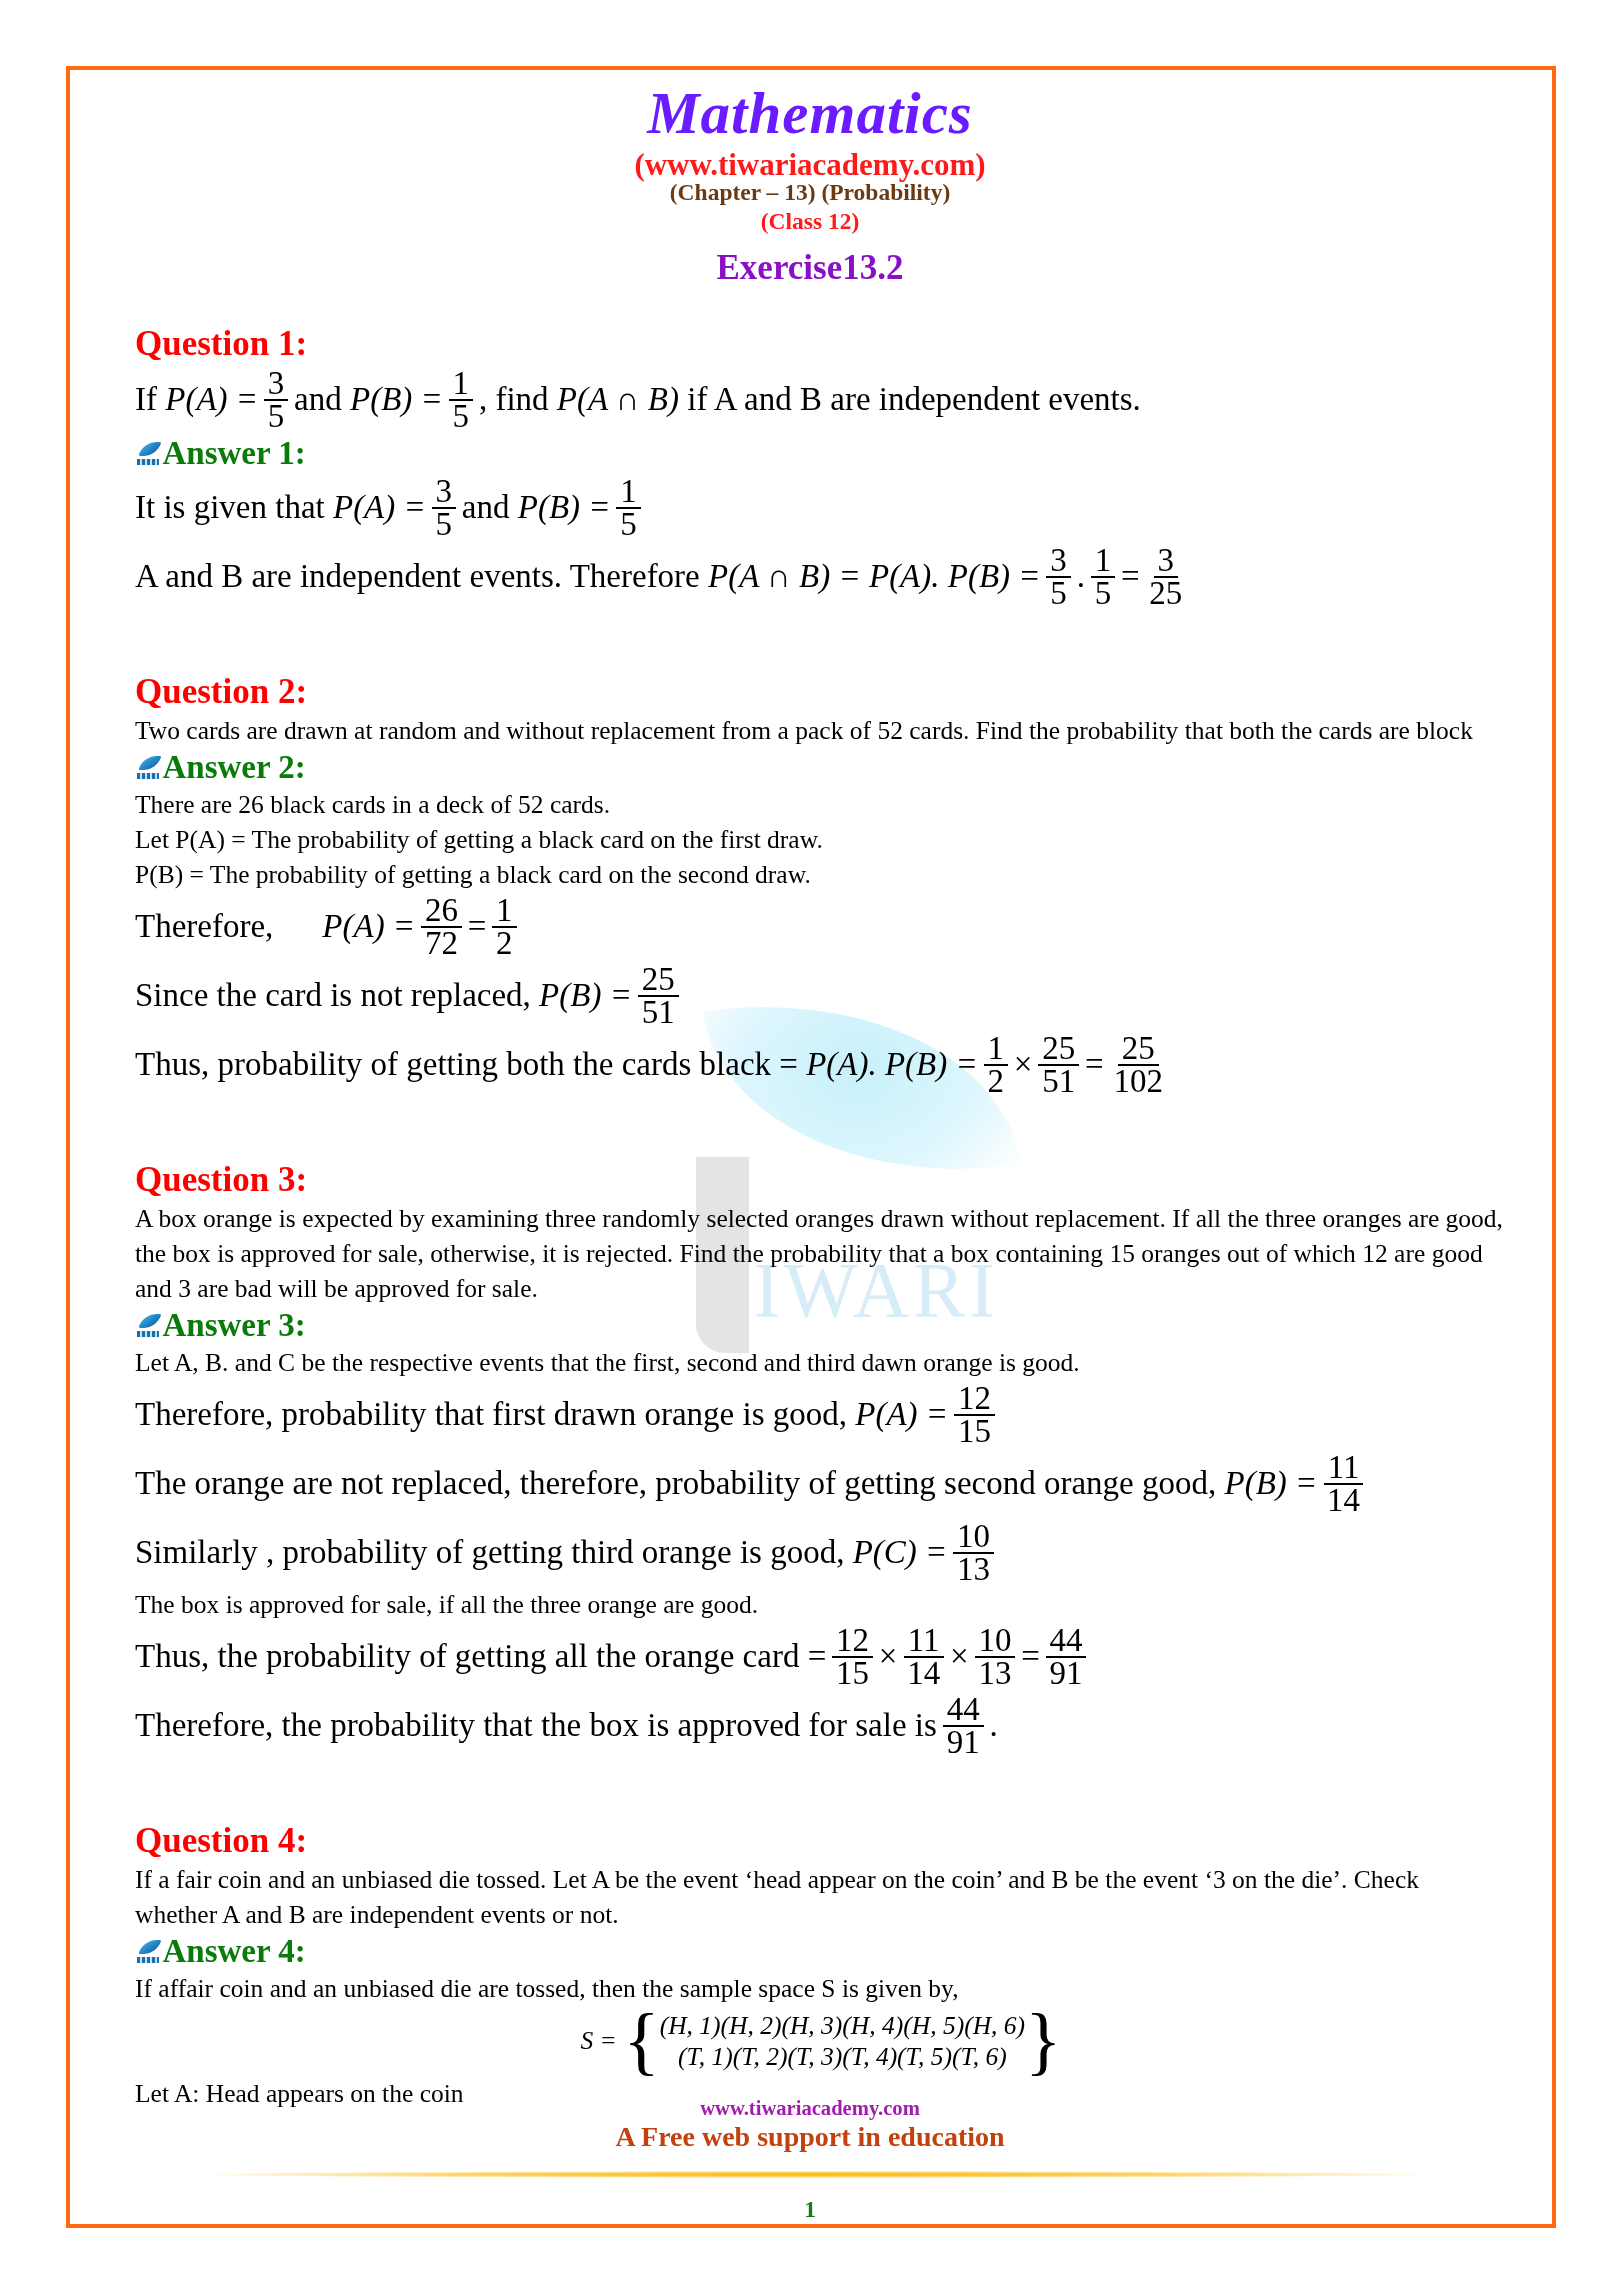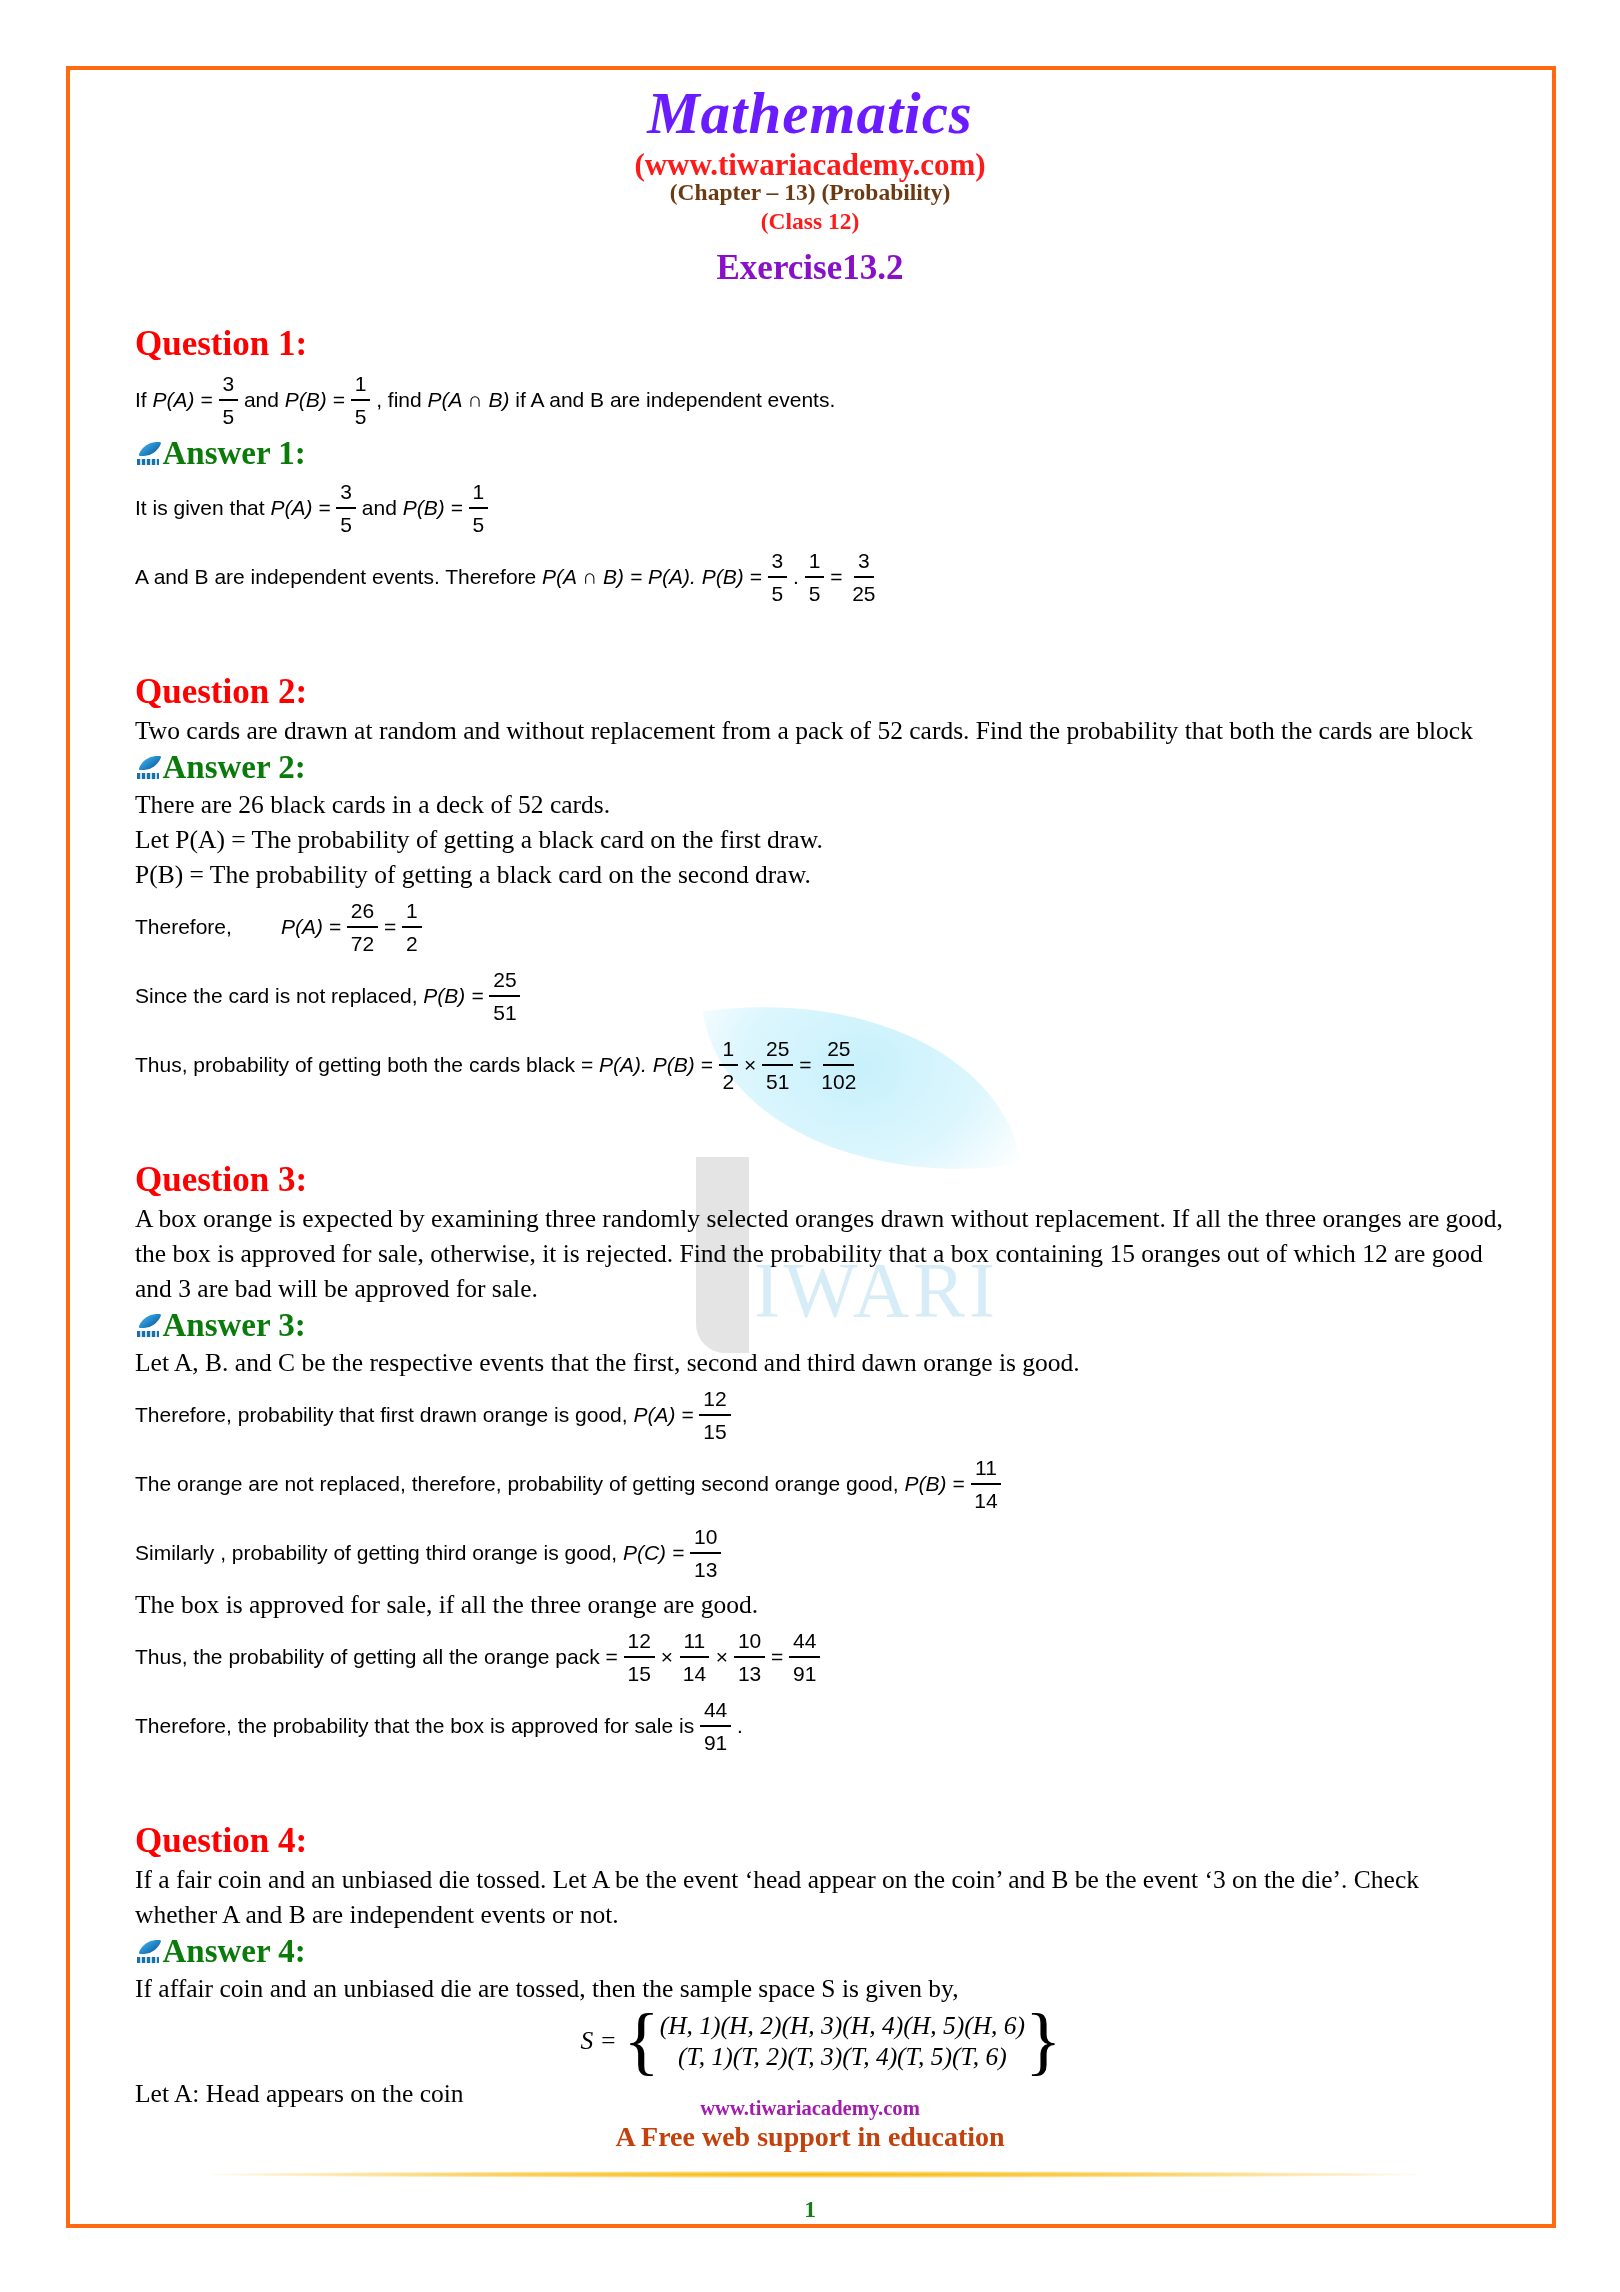--- a/index.html
+++ b/index.html
@@ -13,21 +13,21 @@
   .site { font-family: "Liberation Serif", serif; font-weight: bold; font-size: 31px; color: #ff1a1a; line-height: 27.4px; margin-top: 2px; }
   .chapter { font-family: "Liberation Serif", serif; font-weight: bold; font-size: 23.5px; color: #6b3a12; line-height: 29px; }
   .cls { font-family: "Liberation Serif", serif; font-weight: bold; font-size: 23.5px; color: #ff1a1a; line-height: 29px; }
   .exercise { font-family: "Liberation Serif", serif; font-weight: bold; font-size: 35px; color: #8a10c8; line-height: 47px; margin-top: 7.8px; }
 
   .content { position: absolute; left: 135px; top: 294px; width: 1372px;
              font-family: "DejaVu Serif", serif; font-size: 22.5px; }
   .q-head { font-family: "Liberation Serif", serif; font-weight: bold; font-size: 35px; color: #ff0000; line-height: 43px; margin-top: 28px; }
   .a-head { font-family: "Liberation Serif", serif; font-weight: bold; font-size: 33px; color: #0a7a0a; line-height: 39px; display: flex; align-items: center; }
   .line { font-family: "Liberation Serif", serif; font-size: 25.5px; line-height: 35px; }
-  .mline { font-family: Liberation Sans, sans-serif; font-size: 21px; display: flex; align-items: center; min-height: 69px; }
+  .mline { font-family: Liberation Serif, serif; font-size: 33px; display: flex; align-items: center; min-height: 69px; }
   .math { font-style: italic; }
   .frac { display: inline-flex; flex-direction: column; align-items: center; vertical-align: middle; margin: 0 5.9px; font-style: normal; }
   .frac .num { border-bottom: 2px solid #000; padding: 0 3.9px; line-height: 31px; }
   .frac .den { line-height: 31px; padding: 0 3.9px; }
   .gap-lg { height: 31px; }
   .pen-icon { display: inline-block; width: 25.5px; height: 23.5px; margin-right: 2px; position: relative; }
   .pen-icon::before { content: ""; position: absolute; left: 5.9px; top: 0; width: 17.6px; height: 13.7px;
      background: linear-gradient(135deg, #3fb4f0, #0a5aa0); border-radius: 13.7px 2px 13.7px 2px; transform: skewX(-20deg); }
   .pen-icon::after { content: ""; position: absolute; left: 2px; bottom: 0; width: 21.6px; height: 5.9px;
      background: repeating-linear-gradient(90deg, #1c6fa8 0 2.9px, #bfe4f6 2.9px 4.9px); }
@@ -212,21 +212,21 @@
     <div class="mline">
       <span>Similarly , probability of getting third orange is good,</span>&nbsp;
       <span class="math">P(C)  =</span>
       <span class="frac">
           <span class="num">10</span>
           <span class="den">13</span>
         </span>
     </div>
     <div class="line">The box is approved for sale, if all the three orange are good.</div>
     <div class="mline">
-      <span>Thus, the probability of getting all the orange pack  =</span>
+      <span>Thus, the probability of getting all the orange card  =</span>
       <span class="frac">
           <span class="num">12</span>
           <span class="den">15</span>
         </span>
       <span>×</span>
       <span class="frac">
           <span class="num">11</span>
           <span class="den">14</span>
         </span>
       <span>×</span>

